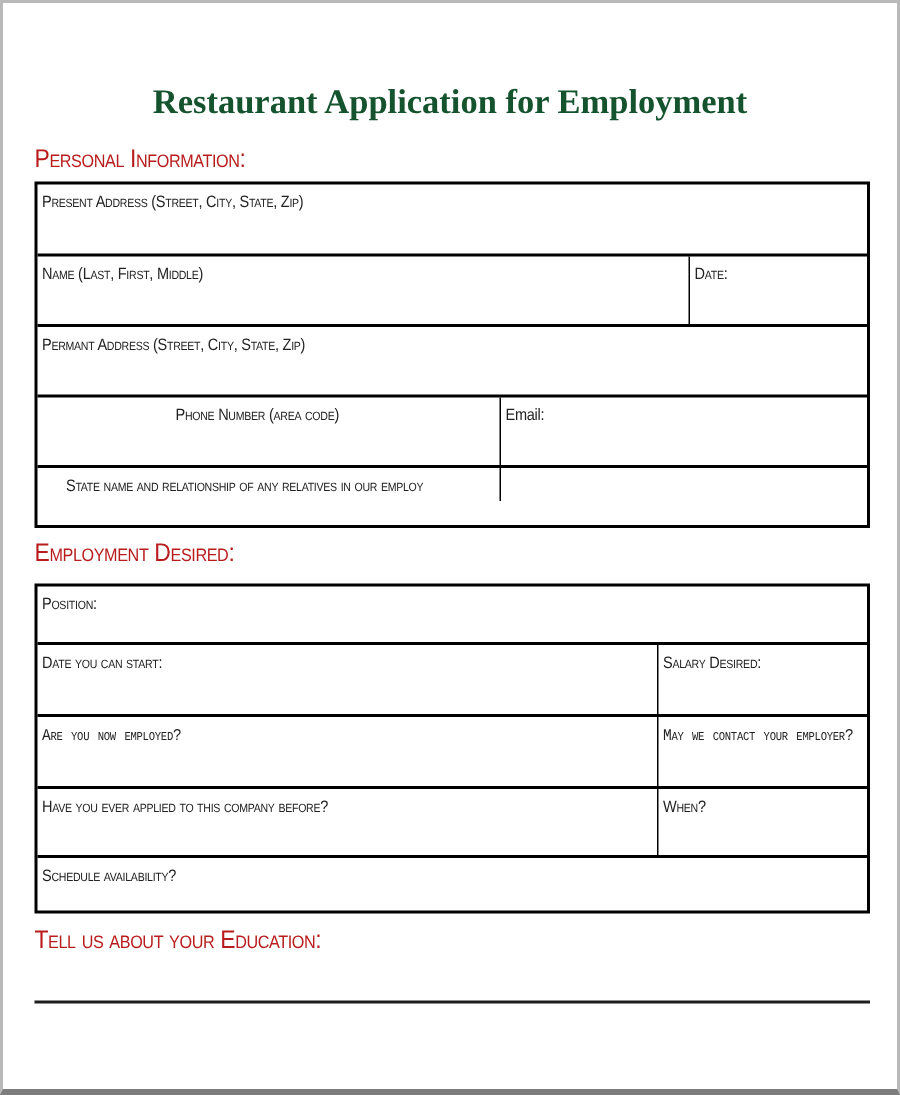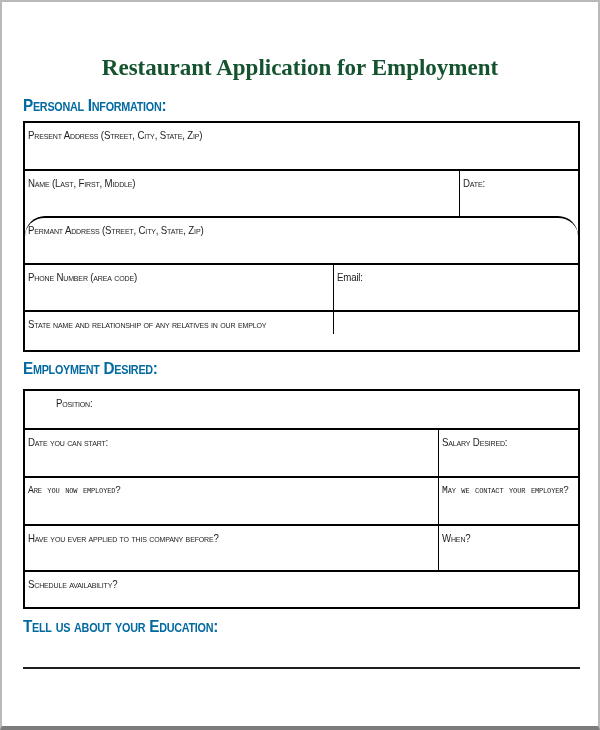--- a/index.html
+++ b/index.html
@@ -16,24 +16,24 @@
   }
   .form-title{
     position:absolute;top:53px;left:0;width:100%;
     text-align:center;
     font-family:"Liberation Serif",serif;
     font-weight:bold;font-size:23px;line-height:1.1;
     color:#14532d;
   }
   .section-heading{
     position:absolute;left:21px;
-    font-weight:bold;font-size:17px;line-height:1.1;
+    font-weight:normal;font-size:17px;line-height:1.1;
     font-variant:small-caps;
     letter-spacing:-0.3px;
-    color:#0369a1;
+    color:#b91c1c;
     white-space:nowrap;
   }
   .section-heading .sc{
     display:inline-block;
     transform:scaleX(0.9);transform-origin:0 50%;
   }
   .h-personal{top:95px;}
   .h-employment{top:358px;}
   .h-education{top:616px;}
   .tbl{
@@ -53,28 +53,28 @@
     display:inline-block;
     font-size:11px;line-height:1.25;
     font-variant:small-caps;
     letter-spacing:-0.2px;
     white-space:nowrap;
     transform:scaleX(0.88);transform-origin:0 0;
     color:#222;
   }
   .lbl.plain{font-variant:normal;}
   
-  .t1r1{height:47px;} .t1r2{height:46px;} .t1r3{height:47px;border-radius:20px;}
+  .t1r1{height:47px;} .t1r2{height:46px;} .t1r3{height:47px;}
   .t1r4{height:47px;} .t1r5{height:24px;}
   
-  .t2r1{height:37px;padding-left:28px;} .t2r2{height:48px;} .t2r3{height:48px;font-family:Liberation Mono, monospace;}
+  .t2r1{height:37px;} .t2r2{height:48px;} .t2r3{height:48px;font-family:Liberation Mono, monospace;}
   .t2r4{height:46px;} .t2r5{height:37px;}
   
   .w-name{width:435px;}
-  .w-phone{width:309px;}
+  .w-phone{width:309px;text-align:center;}
   .w-emp{width:414px;}
   .education-line{
     position:absolute;left:21px;top:665px;
     width:557px;height:2px;background:#1f1f1f;
   }
 </style>
 </head>
 <body>
 
 <div class="page">

